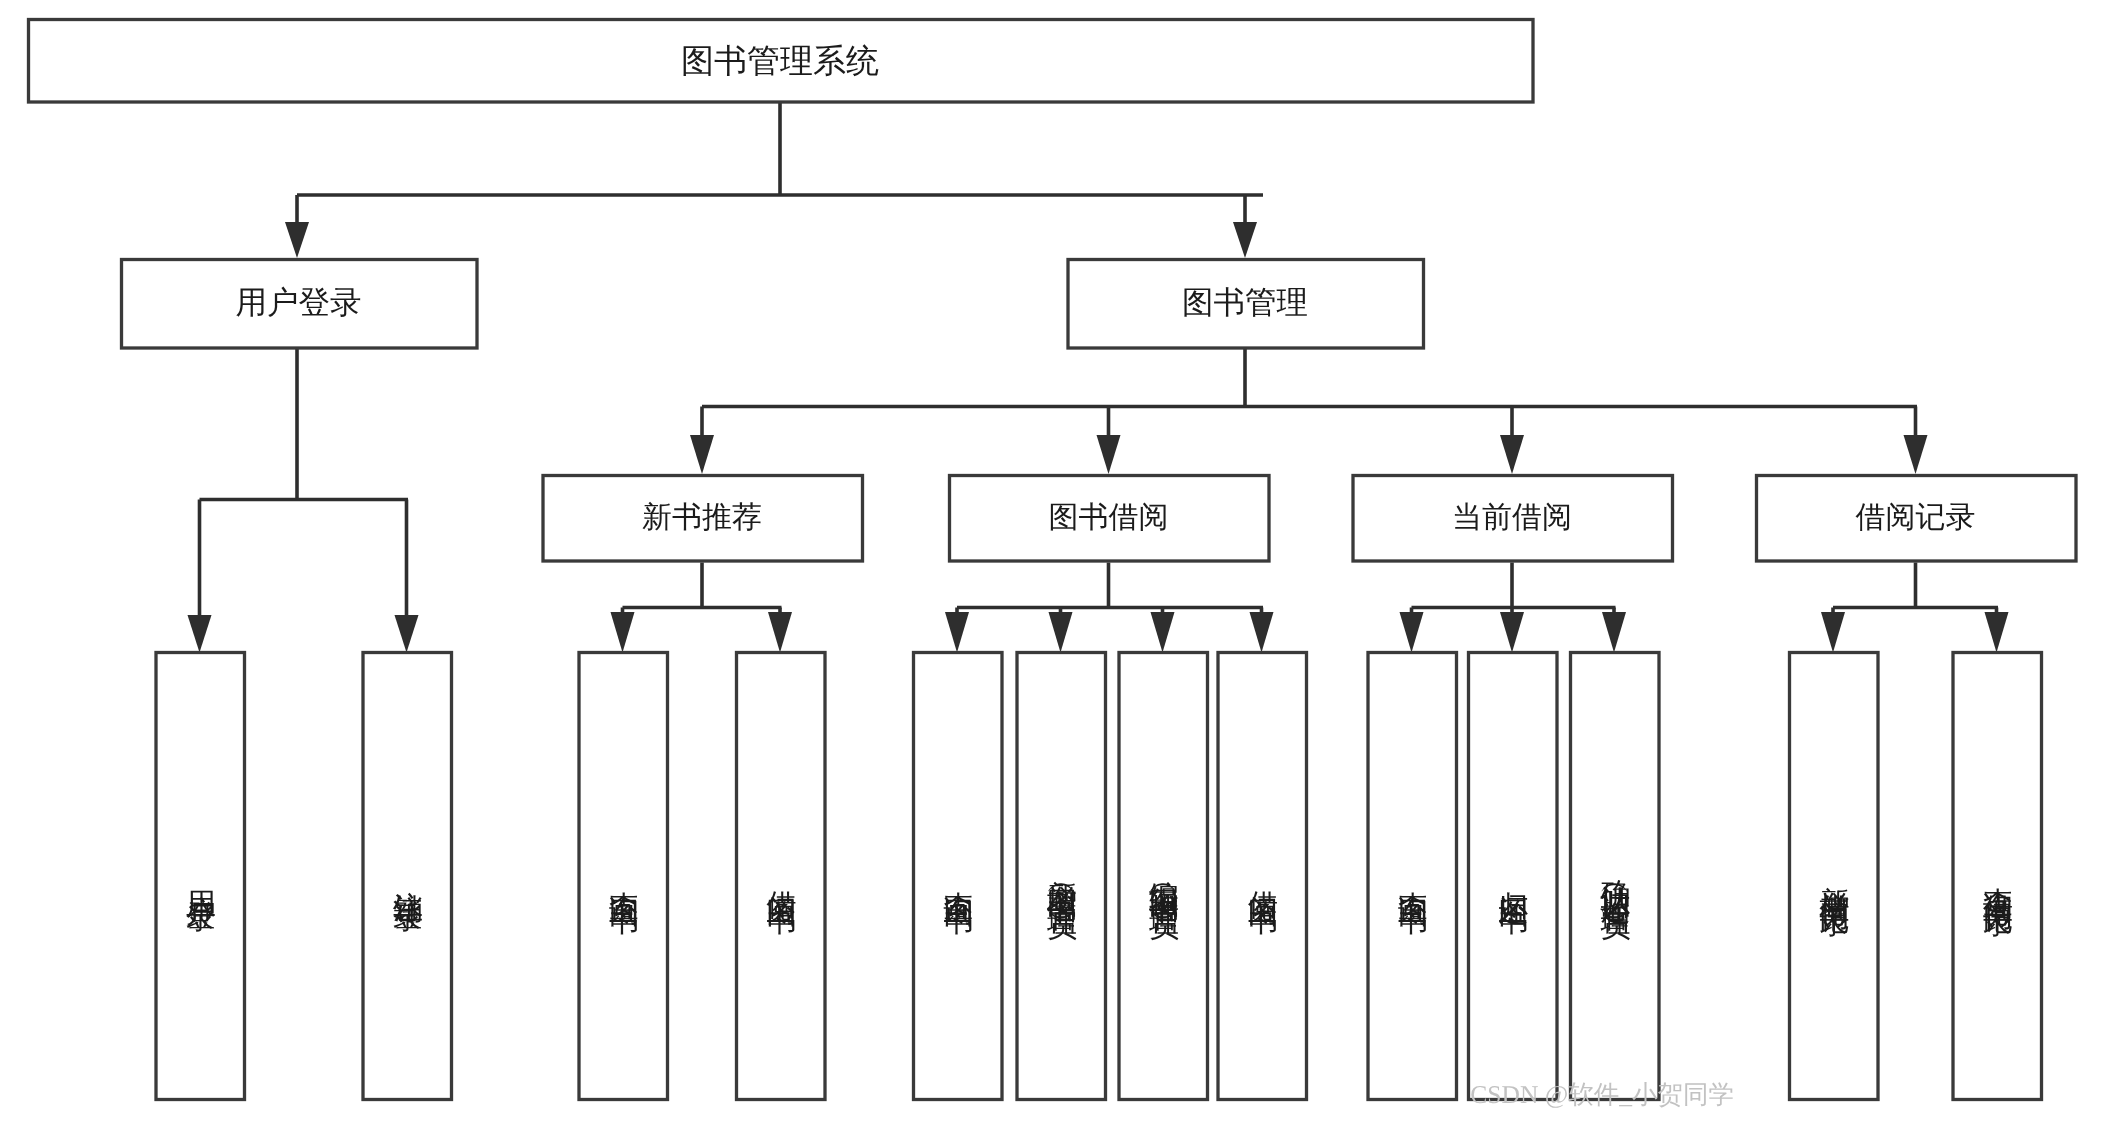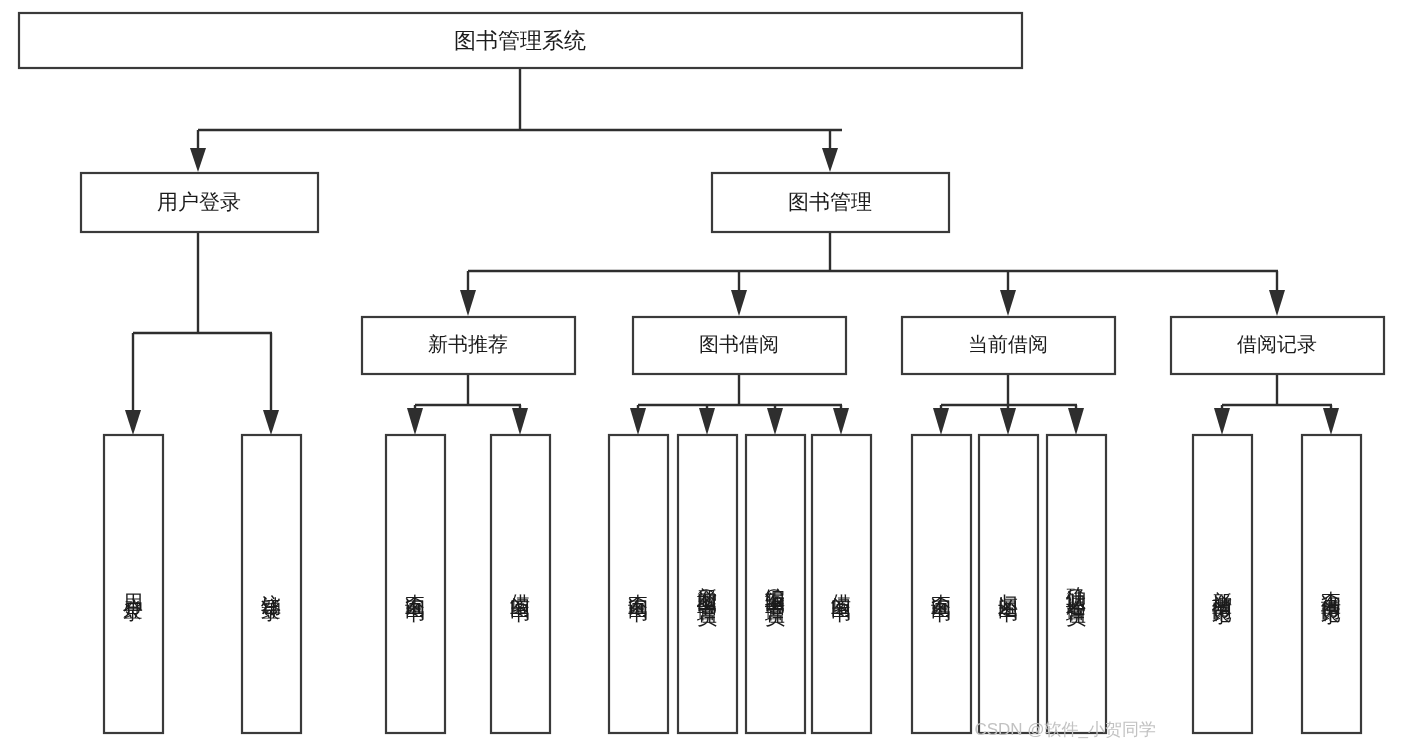--- a/index.html
+++ b/index.html
@@ -59,21 +59,21 @@
     color: #1b1b1b;
     line-height: 1;
     white-space: nowrap;
     pointer-events: none;
     user-select: none;
   }
   .watermark {
     position: absolute;
     right: 8px;
     bottom: 6px;
-    font-family: Liberation Sans, sans-serif;
+    font-family: Liberation Serif, serif;
     font-size: 17px;
     color: #c2c2c2;
     white-space: nowrap;
     user-select: none;
   }
 </style>
 </head>
 <body>
 
 <div id="diagram-root">

